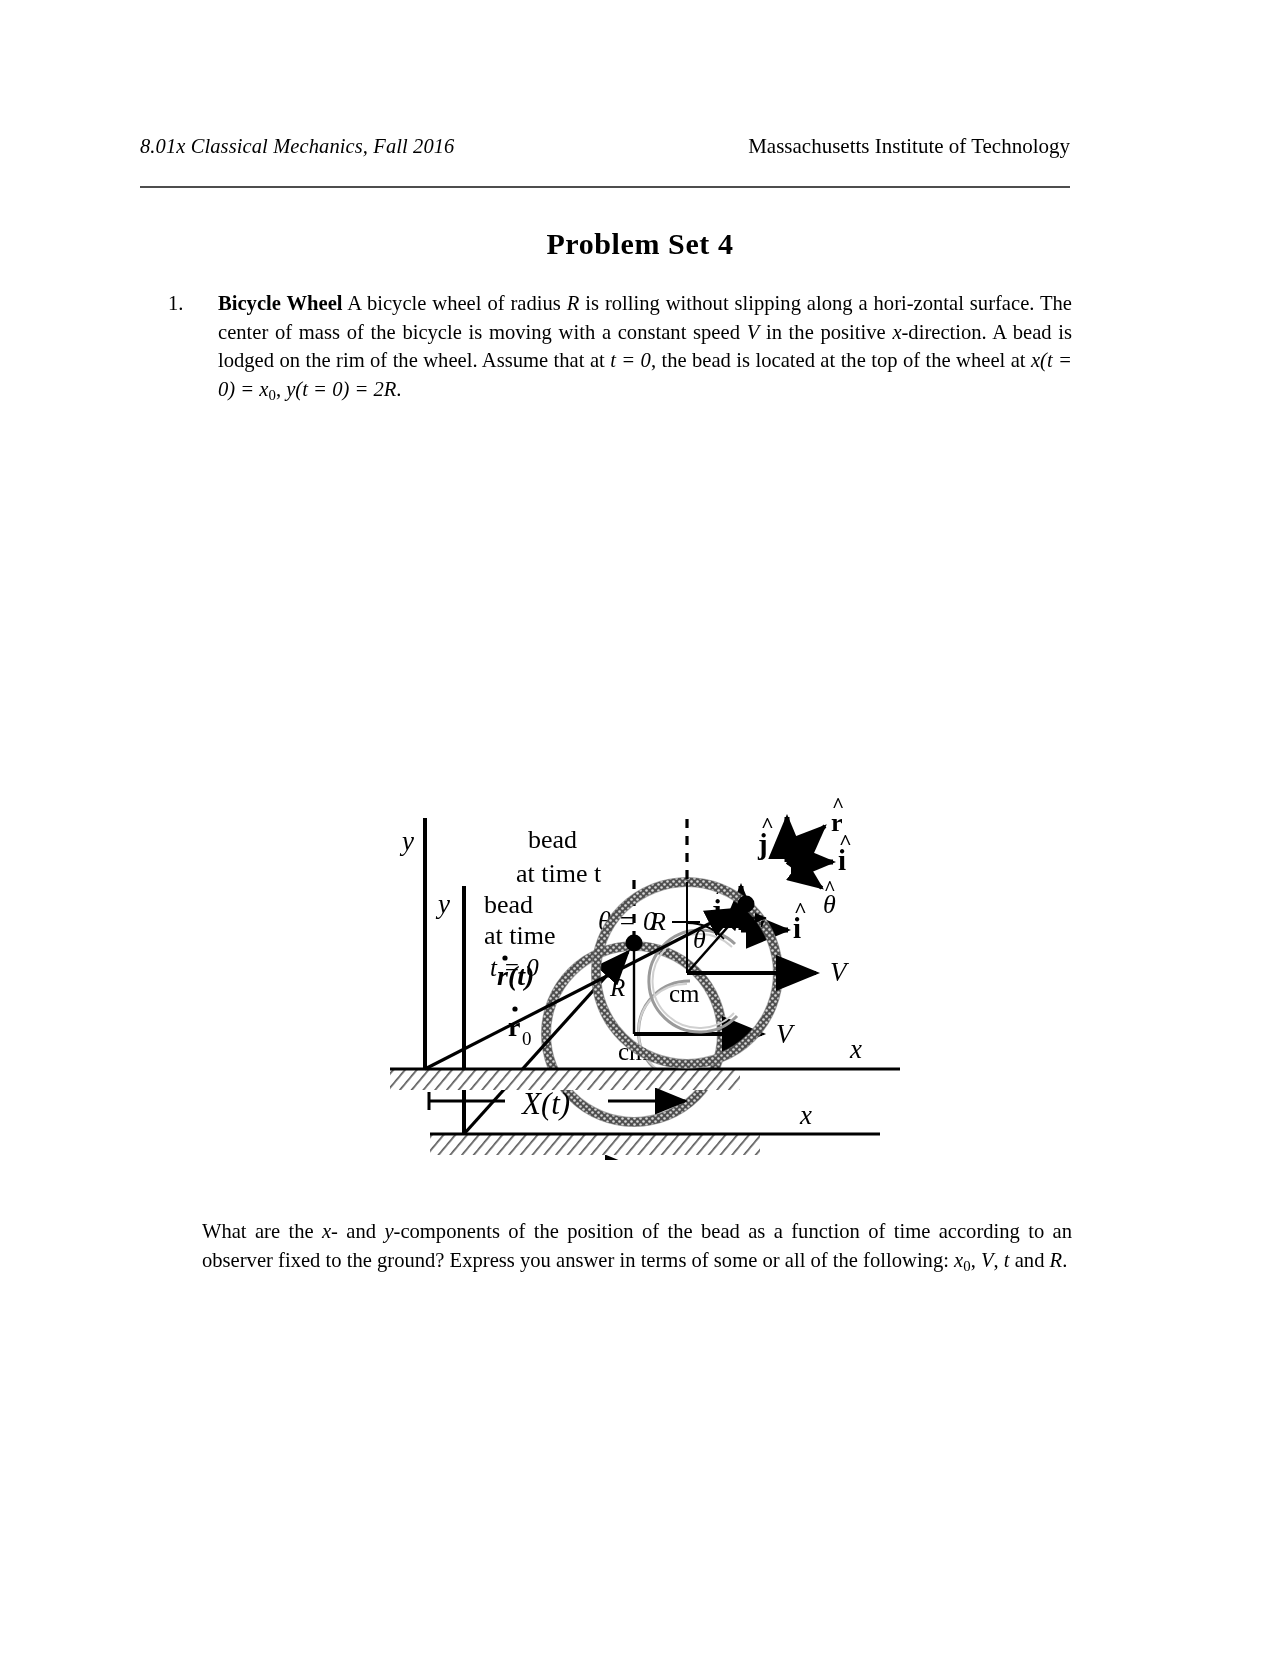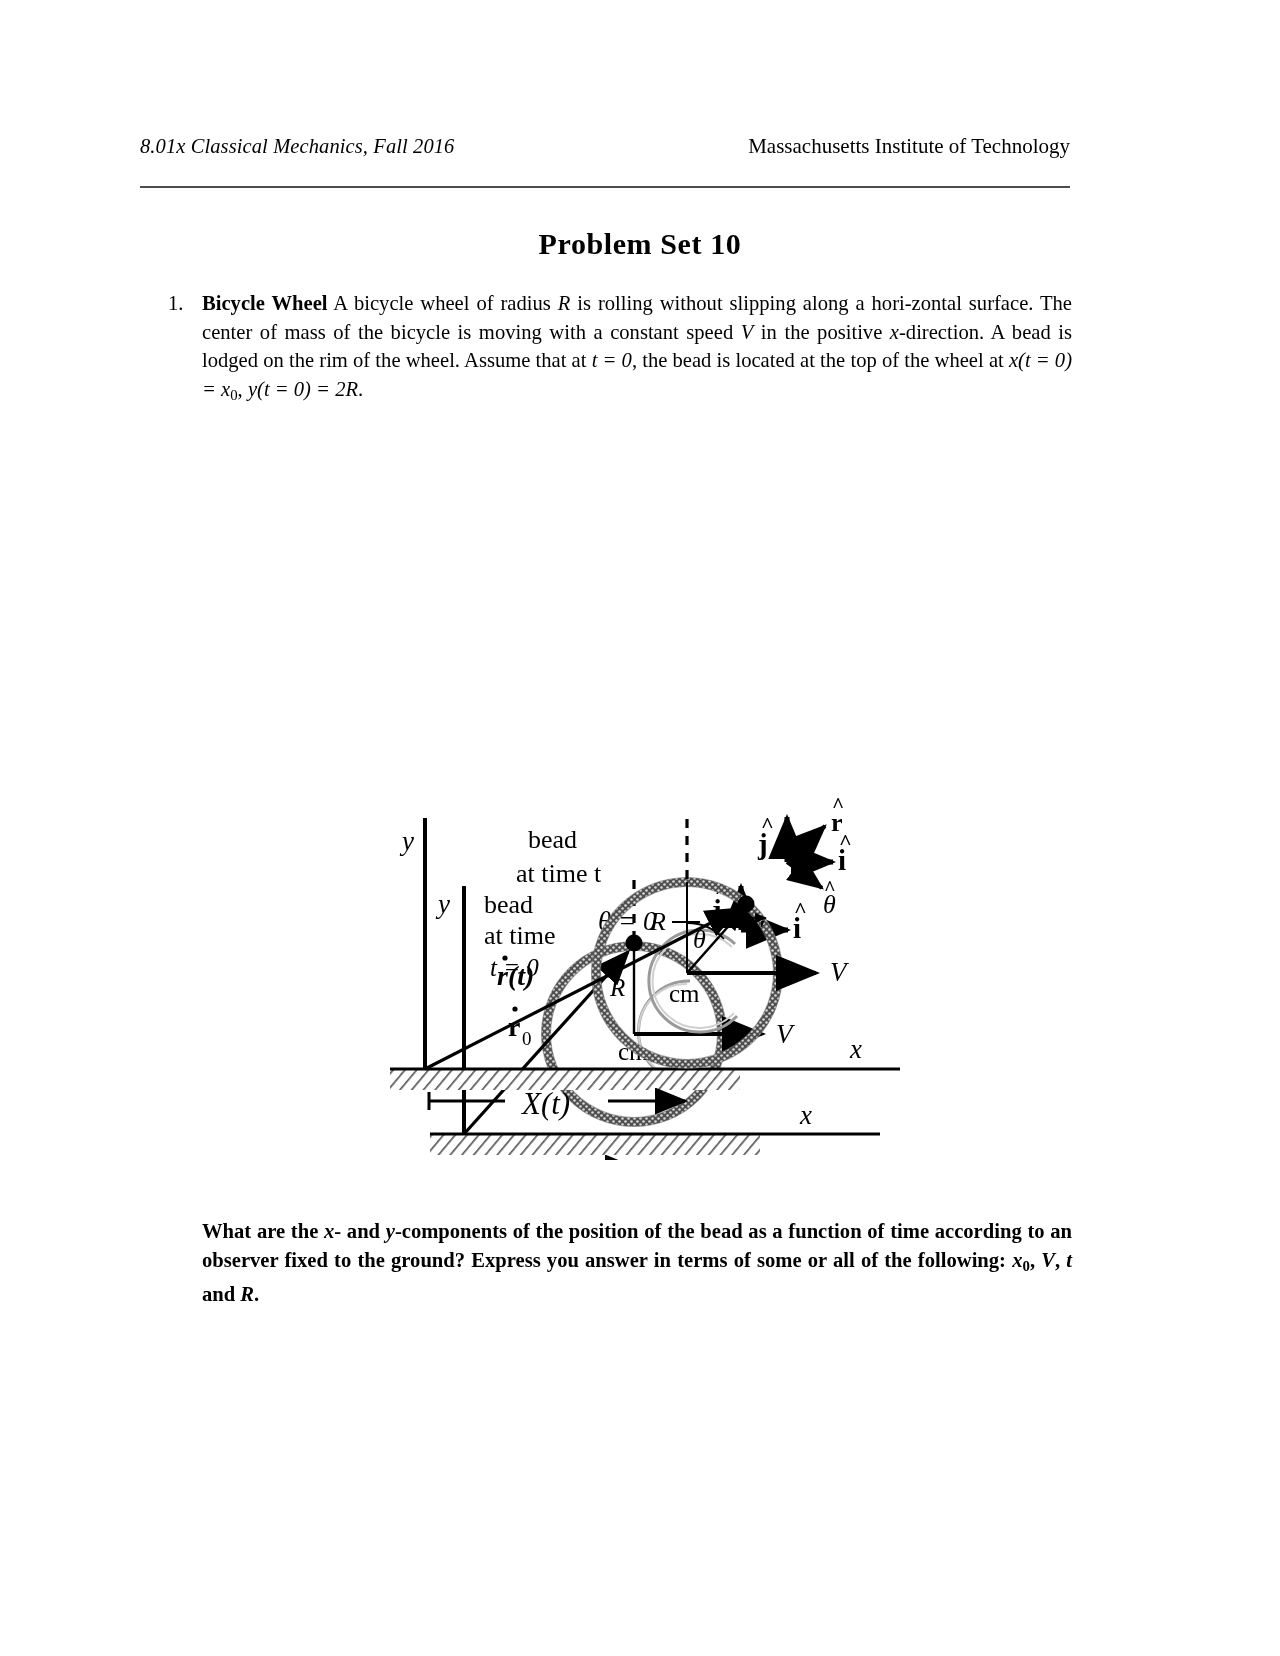--- a/index.html
+++ b/index.html
@@ -76,36 +76,35 @@
     line-height: 28.6px;
     text-align: justify;
   }
   .problem-num {
     position: absolute;
     left: 0;
     top: 0;
     width: 34px;
   }
   .problem-body {
-    margin-left: 34px;
+    margin-left: 50px;
   }
   .bold { font-weight: bold; }
   .mathvar { font-style: italic; font-family: "Liberation Serif", serif; }
   .subn { font-size: 0.72em; vertical-align: -0.28em; font-style: normal; }
 
   
   .closing {
     position: absolute;
     left: 202px;
     top: 1217px;
     width: 870px;
     font-size: 20.6px;
     line-height: 28.6px;
     text-align: justify;
-    font-weight: bold;
   }
 
   
   .figure {
     position: absolute;
     left: 0;
     top: 430px;
     width: 1280px;
     height: 730px;
   }
@@ -119,21 +118,21 @@
 <body>
 
 <div class="page">
 
   <div class="header">
     <div class="header-left">8.01x Classical Mechanics, Fall 2016</div>
     <div class="header-right">Massachusetts Institute of Technology</div>
   </div>
   <div class="rule"></div>
 
-  <div class="title">Problem Set 10</div>
+  <div class="title">Problem Set 4</div>
 
   <div class="problem">
     <span class="problem-num">1.</span>
     <div class="problem-body"><span class="bold">Bicycle Wheel</span><span> A bicycle wheel of radius </span><span class="mathvar">R</span><span> is rolling without slipping along a hori-zontal surface.  The center of mass of the bicycle is moving with a constant speed </span><span class="mathvar">V</span><span> in the positive </span><span class="mathvar">x</span><span>-direction.  A bead is lodged on the rim of the wheel.  Assume that at </span><span class="mathvar">t = 0</span><span>, the bead is located at the top of the wheel at </span><span class="mathvar">x(t = 0) = x</span><span class="subn">0</span><span>, </span><span class="mathvar">y(t = 0) = 2R</span><span>.</span></div>
   </div>
 
   <div class="figure">
     <svg width="1280" height="730" viewBox="0 0 1280 730" xmlns="http://www.w3.org/2000/svg">
       <defs>
 

